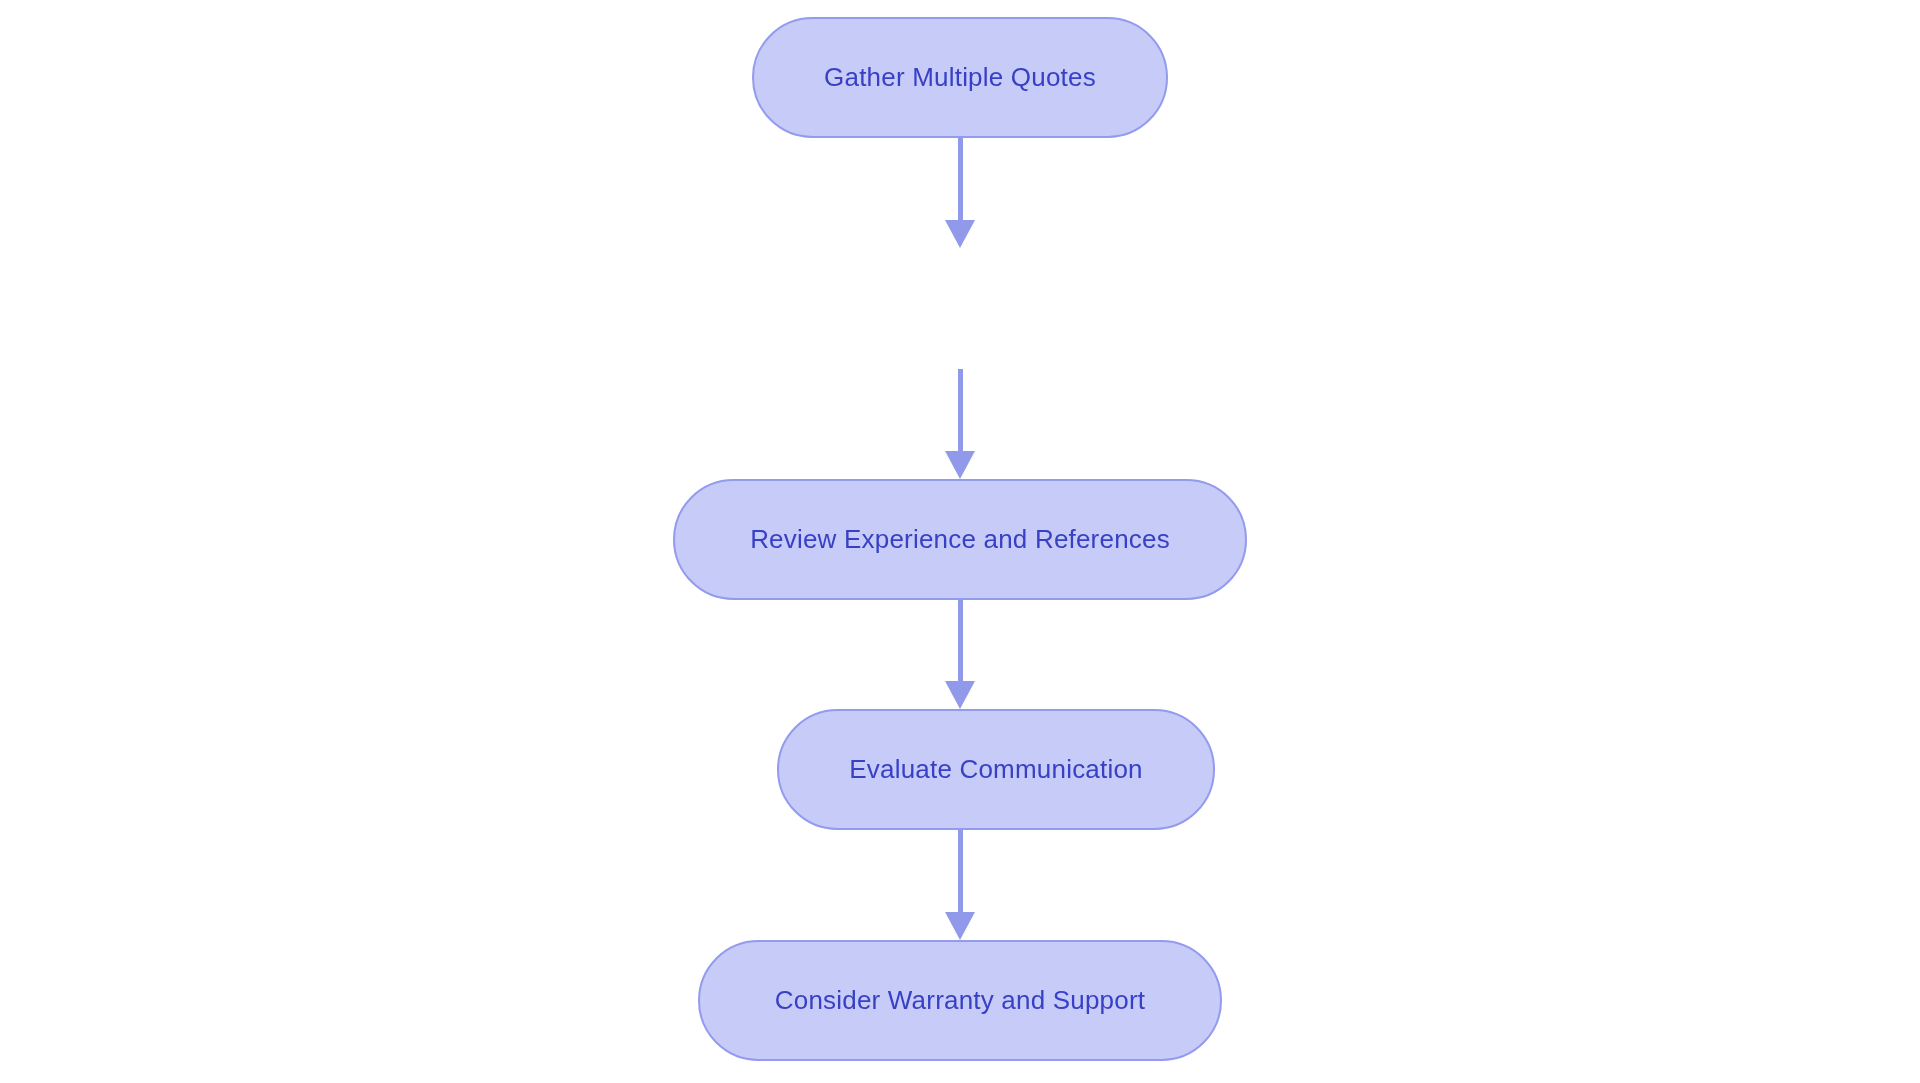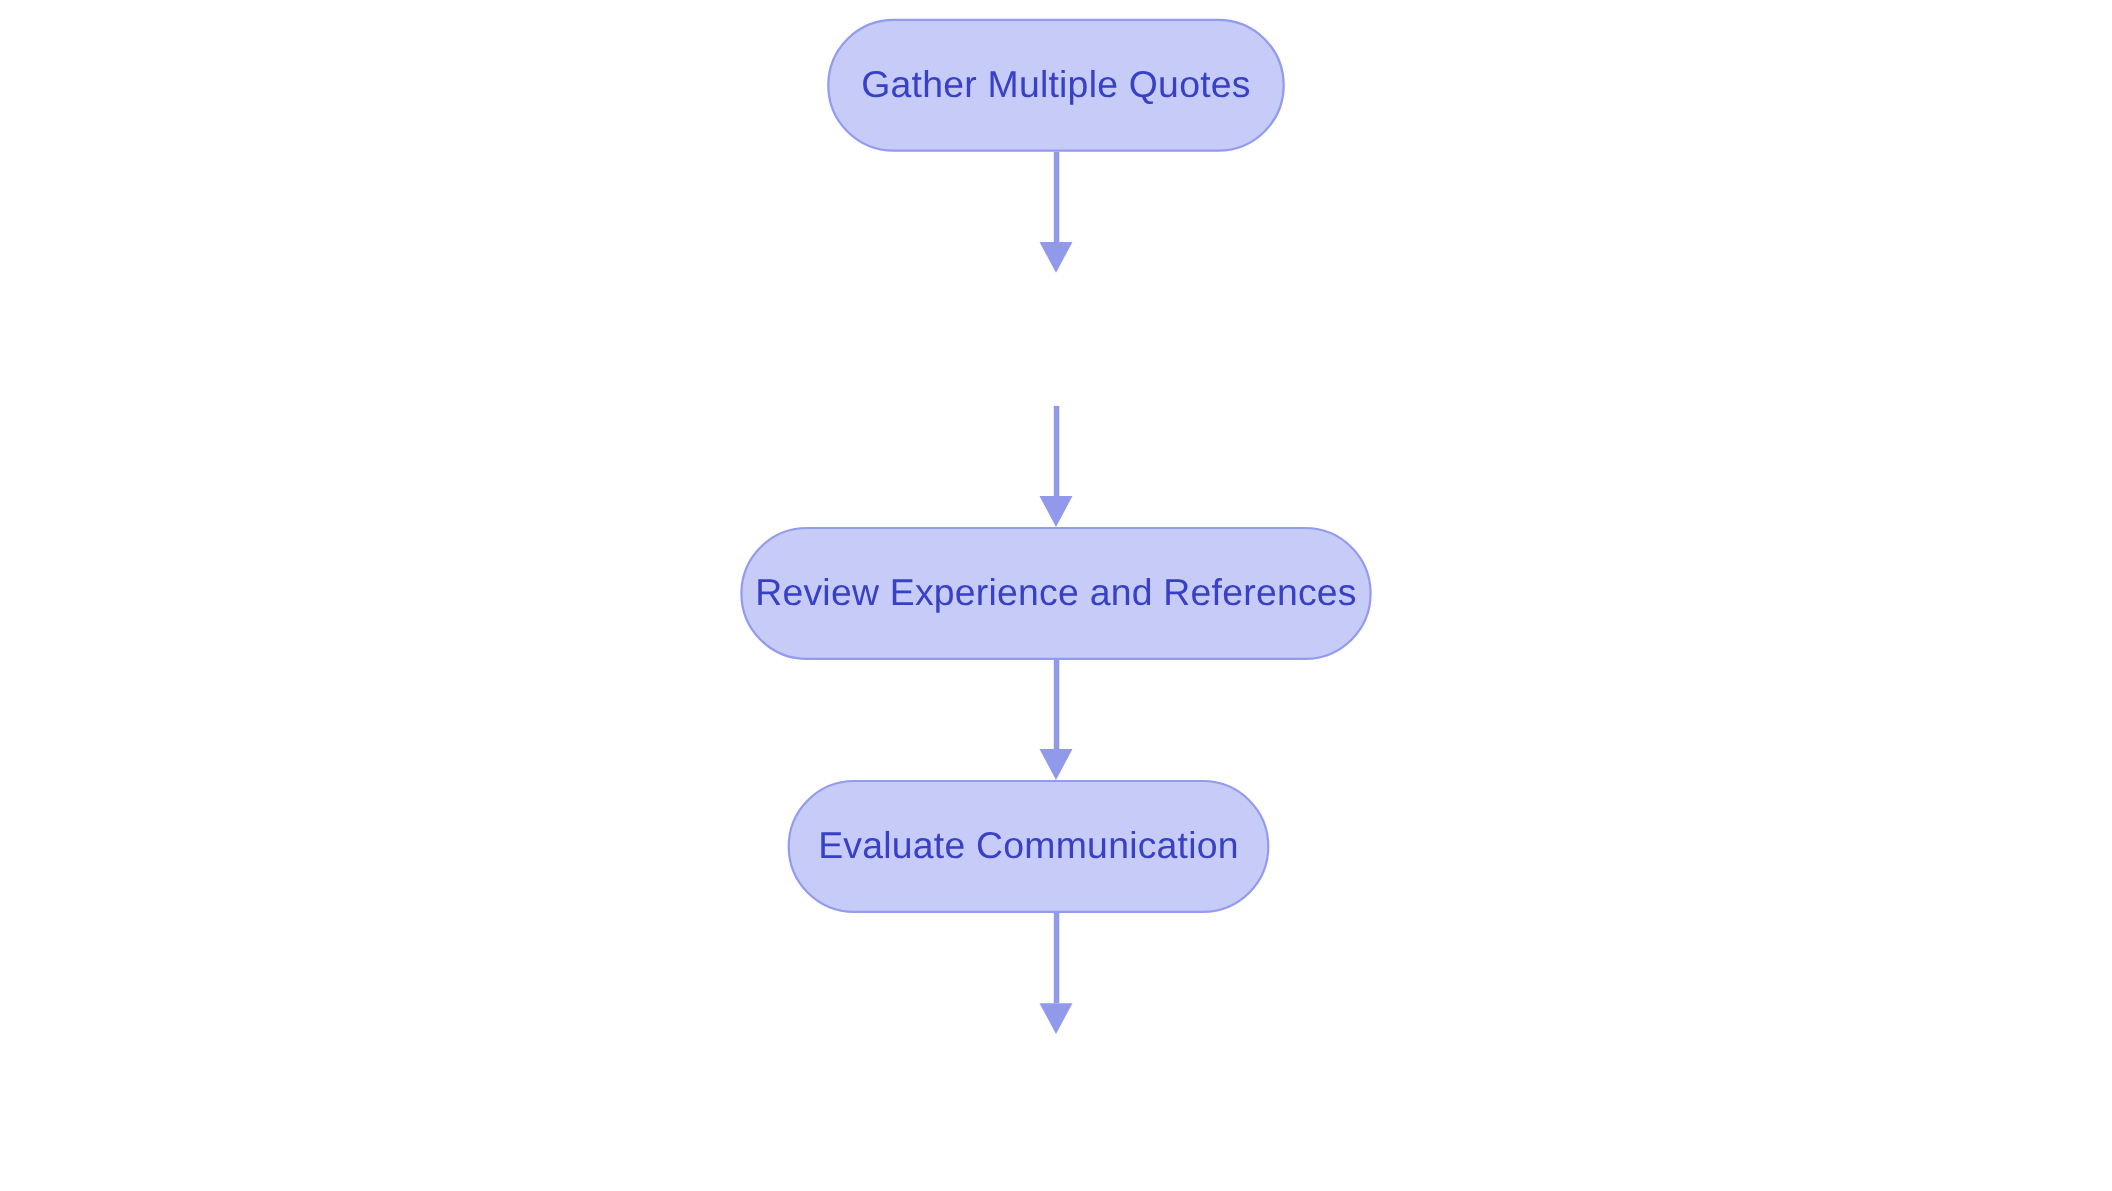--- a/index.html
+++ b/index.html
@@ -16,29 +16,29 @@
   .flow-node{
     position:absolute;
     height:121px;
     border-radius:60.5px;
     background:var(--node-fill);
     border:2px solid var(--node-border);
     display:flex;
     align-items:center;
     justify-content:center;
     color:var(--node-text);
-    font-size:34px;
+    font-size:26px;
     font-weight:400;
     letter-spacing:0.2px;
     white-space:nowrap;
   }
   .node-1{top:17px;left:752px;width:416px;}
   .node-2{top:248px;left:786px;width:348px;}
   .node-3{top:479px;left:673px;width:574px;}
-  .node-4{top:709px;left:716px;width:438px;}
+  .node-4{top:709px;left:777px;width:438px;}
   .node-5{top:940px;left:698px;width:524px;}
 
   .flow-arrow{
     position:absolute;
     left:960px;
     transform:translateX(-50%);
     display:flex;
     flex-direction:column;
     align-items:center;
     width:32px;
@@ -90,14 +90,17 @@
 
   <div class="flow-node node-4">
     <span>Evaluate Communication</span>
   </div>
 
   <div class="flow-arrow arrow-4">
     <div class="arrow-line"></div>
     <div class="arrow-head"></div>
   </div>
 
+  <div class="flow-node node-5">
+    <span>Consider Warranty and Support</span>
+  </div>
 
 </div>
 
 </body></html>

